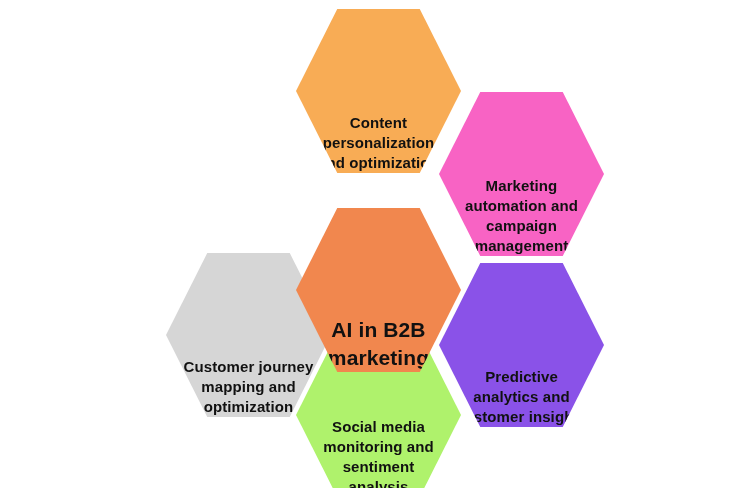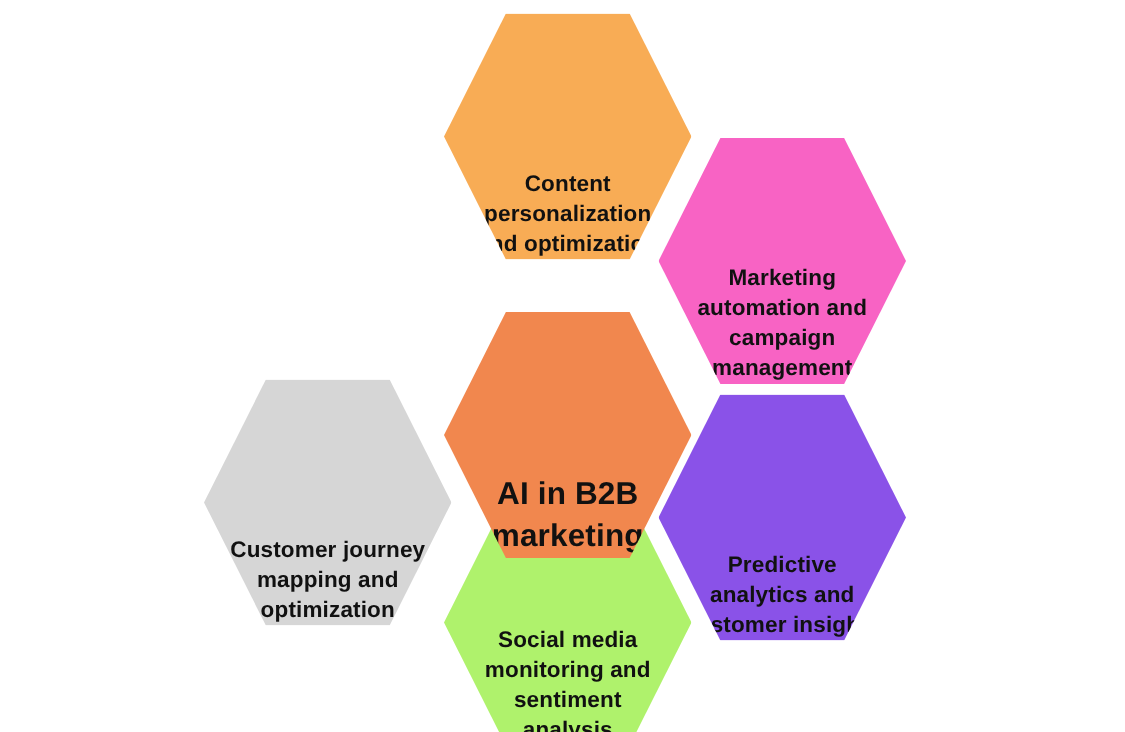--- a/index.html
+++ b/index.html
@@ -36,21 +36,21 @@
   }
   .hex-center .hex-label {
     font-size: 21px;
     line-height: 28px;
   }
   
   .pos-top          { left: 296px; top: 9px;   }
   .pos-top-left     { left: 153px; top: 92px;  }
   .pos-top-right    { left: 439px; top: 92px;  }
   .pos-center       { left: 296px; top: 172px; margin-top: 36px; }
-  .pos-bottom-left  { left: 136px; top: 253px; }
+  .pos-bottom-left  { left: 166px; top: 253px; }
   .pos-bottom-right { left: 439px; top: 263px; }
   .pos-bottom       { left: 296px; top: 333px; }
 </style>
 </head>
 <body>
 
 <div class="canvas">
 
   <div class="hex pos-top" style="background-color: rgb(248, 172, 85);">
     <span class="hex-label">Content

